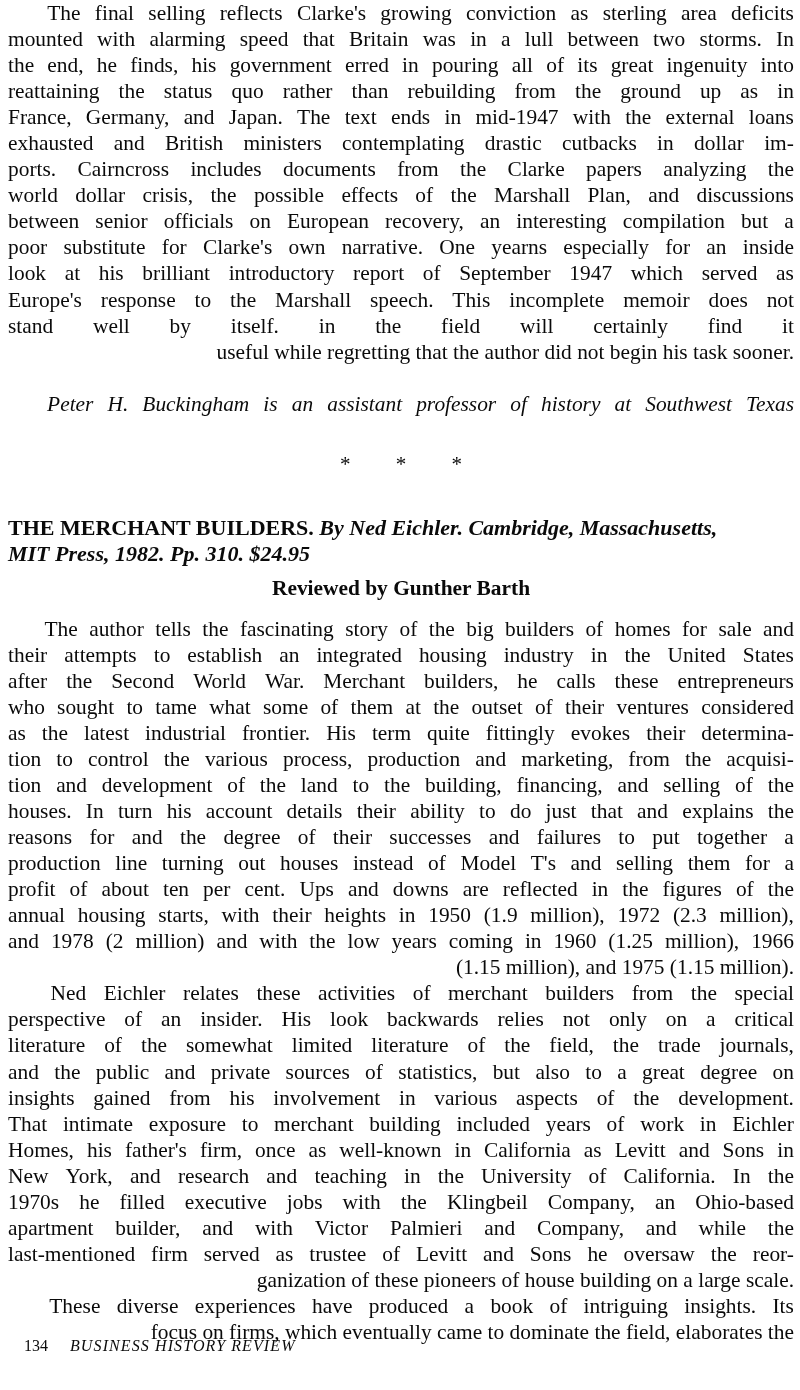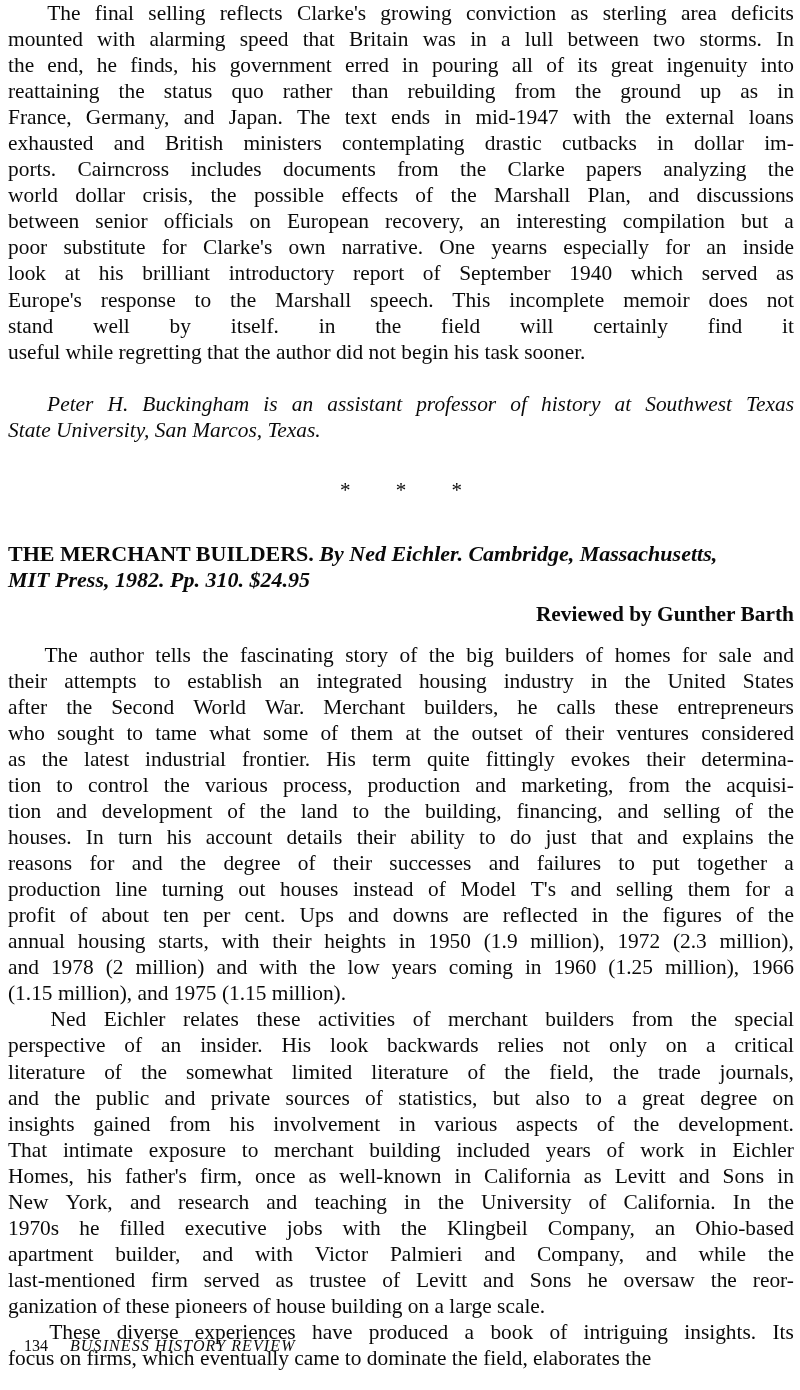--- a/index.html
+++ b/index.html
@@ -43,21 +43,21 @@
   
   .jline {
     display: flex;
     justify-content: space-between;
     height: 26.05px;
     line-height: 26.05px;
     font-size: 21.4px;
     white-space: pre;
   }
   .jline.ragged {
-    justify-content: flex-start;
+    justify-content: flex-end;
   }
   .jline > .w { display: inline-block; }
   .jline > .lead { display: inline-block; width: 25px; }
 
   .spacer-sm { height: 13px; }
   .spacer-md { height: 26px; }
   .spacer-lg { height: 34px; }
 
   .byline-block {
     font-size: 21.4px;
@@ -81,21 +81,21 @@
   .booktitle .maintitle {
     font-weight: bold;
     font-style: normal;
   }
   .booktitle .pub {
     font-weight: bold;
     font-style: italic;
   }
 
   .reviewer {
-    text-align: right;
+    text-align: center;
     font-weight: bold;
     font-size: 21.4px;
     line-height: 30px;
     margin-top: 5px;
   }
 
   .footer {
     position: absolute;
     left: 8px;
     bottom: 8px;
@@ -120,31 +120,30 @@
         <div class="jline"><span class="lead"></span><span class="w">The</span><span class="w">final</span><span class="w">selling</span><span class="w">reflects</span><span class="w">Clarke's</span><span class="w">growing</span><span class="w">conviction</span><span class="w">as</span><span class="w">sterling</span><span class="w">area</span><span class="w">deficits</span></div>
         <div class="jline"><span class="w">mounted</span><span class="w">with</span><span class="w">alarming</span><span class="w">speed</span><span class="w">that</span><span class="w">Britain</span><span class="w">was</span><span class="w">in</span><span class="w">a</span><span class="w">lull</span><span class="w">between</span><span class="w">two</span><span class="w">storms.</span><span class="w">In</span></div>
         <div class="jline"><span class="w">the</span><span class="w">end,</span><span class="w">he</span><span class="w">finds,</span><span class="w">his</span><span class="w">government</span><span class="w">erred</span><span class="w">in</span><span class="w">pouring</span><span class="w">all</span><span class="w">of</span><span class="w">its</span><span class="w">great</span><span class="w">ingenuity</span><span class="w">into</span></div>
         <div class="jline"><span class="w">reattaining</span><span class="w">the</span><span class="w">status</span><span class="w">quo</span><span class="w">rather</span><span class="w">than</span><span class="w">rebuilding</span><span class="w">from</span><span class="w">the</span><span class="w">ground</span><span class="w">up</span><span class="w">as</span><span class="w">in</span></div>
         <div class="jline"><span class="w">France,</span><span class="w">Germany,</span><span class="w">and</span><span class="w">Japan.</span><span class="w">The</span><span class="w">text</span><span class="w">ends</span><span class="w">in</span><span class="w">mid-1947</span><span class="w">with</span><span class="w">the</span><span class="w">external</span><span class="w">loans</span></div>
         <div class="jline"><span class="w">exhausted</span><span class="w">and</span><span class="w">British</span><span class="w">ministers</span><span class="w">contemplating</span><span class="w">drastic</span><span class="w">cutbacks</span><span class="w">in</span><span class="w">dollar</span><span class="w">im-</span></div>
         <div class="jline"><span class="w">ports.</span><span class="w">Cairncross</span><span class="w">includes</span><span class="w">documents</span><span class="w">from</span><span class="w">the</span><span class="w">Clarke</span><span class="w">papers</span><span class="w">analyzing</span><span class="w">the</span></div>
         <div class="jline"><span class="w">world</span><span class="w">dollar</span><span class="w">crisis,</span><span class="w">the</span><span class="w">possible</span><span class="w">effects</span><span class="w">of</span><span class="w">the</span><span class="w">Marshall</span><span class="w">Plan,</span><span class="w">and</span><span class="w">discussions</span></div>
         <div class="jline"><span class="w">between</span><span class="w">senior</span><span class="w">officials</span><span class="w">on</span><span class="w">European</span><span class="w">recovery,</span><span class="w">an</span><span class="w">interesting</span><span class="w">compilation</span><span class="w">but</span><span class="w">a</span></div>
         <div class="jline"><span class="w">poor</span><span class="w">substitute</span><span class="w">for</span><span class="w">Clarke's</span><span class="w">own</span><span class="w">narrative.</span><span class="w">One</span><span class="w">yearns</span><span class="w">especially</span><span class="w">for</span><span class="w">an</span><span class="w">inside</span></div>
-        <div class="jline"><span class="w">look</span><span class="w">at</span><span class="w">his</span><span class="w">brilliant</span><span class="w">introductory</span><span class="w">report</span><span class="w">of</span><span class="w">September</span><span class="w">1940</span><span class="w">which</span><span class="w">served</span><span class="w">as</span></div>
+        <div class="jline"><span class="w">look</span><span class="w">at</span><span class="w">his</span><span class="w">brilliant</span><span class="w">introductory</span><span class="w">report</span><span class="w">of</span><span class="w">September</span><span class="w">1947</span><span class="w">which</span><span class="w">served</span><span class="w">as</span></div>
         <div class="jline"><span class="w">Europe's</span><span class="w">response</span><span class="w">to</span><span class="w">the</span><span class="w">Marshall</span><span class="w">speech.</span><span class="w">This</span><span class="w">incomplete</span><span class="w">memoir</span><span class="w">does</span><span class="w">not</span></div>
         <div class="jline"><span class="w">stand</span><span class="w">well</span><span class="w">by</span><span class="w">itself.</span><span class="w">in</span><span class="w">the</span><span class="w">field</span><span class="w">will</span><span class="w">certainly</span><span class="w">find</span><span class="w">it</span></div>
         <div class="jline ragged"><span class="w">useful while regretting that the author did not begin his task sooner.</span></div>
       </div>
 
     <div class="spacer-md"></div>
 
     <div class="byline-block" id="p-contributor">
         <div class="jline" style="font-style: italic;"><span class="lead"></span><span class="w">Peter</span><span class="w">H.</span><span class="w">Buckingham</span><span class="w">is</span><span class="w">an</span><span class="w">assistant</span><span class="w">professor</span><span class="w">of</span><span class="w">history</span><span class="w">at</span><span class="w">Southwest</span><span class="w">Texas</span></div>
-        <div class="jline ragged" style="font-style: italic;"><span class="w">State University, San Marcos, Texas.</span></div>
       </div>
 
     <div class="spacer-lg"></div>
 
     <div class="stars">*  *  *</div>
 
     <div class="spacer-lg"></div>
 
     <div class="booktitle">
       <span class="maintitle">THE MERCHANT BUILDERS.</span><span> </span><span class="pub">By Ned Eichler. Cambridge, Massachusetts,</span>

